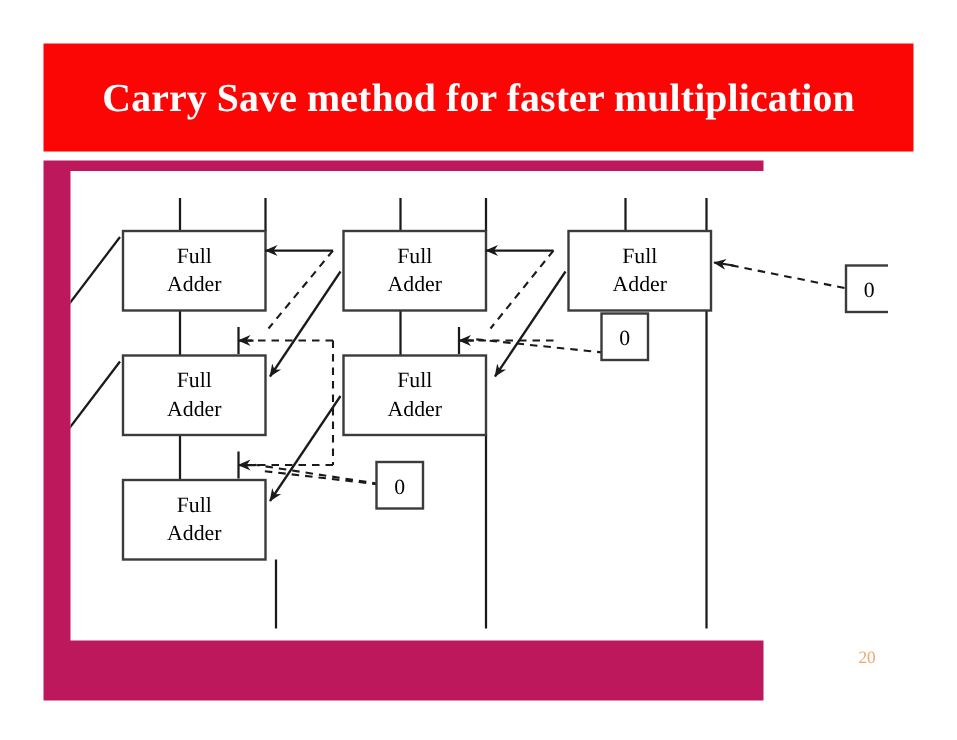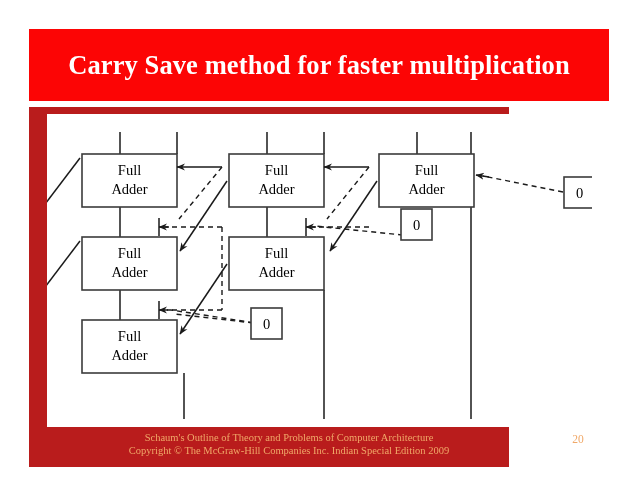--- a/index.html
+++ b/index.html
@@ -41,21 +41,21 @@
     white-space: nowrap;
     text-align: center;
   }
   
   #body-panel {
     position: absolute;
     left: 29px;
     top: 107px;
     width: 480px;
     height: 360px;
-    background: #b91c1c;
+    background: #be185d;
     box-sizing: border-box;
   }
   
   #diagram-canvas {
     position: absolute;
     left: 18px;
     top: 7px;
     width: 545px;
     height: 313px;
     background: #ffffff;
@@ -253,21 +253,17 @@
         </g>
 
         <g>
           <rect class="box-rect" x="204" y="194" width="31" height="31"></rect>
           <text class="zero-label" x="219.5" y="215" text-anchor="middle">0</text>
         </g>
 
       </svg>
     </div>
 
-    <div id="footer-credit">
-      <span class="cline">Schaum's Outline of Theory and Problems of Computer Architecture</span>
-      <span class="cline">Copyright © The McGraw-Hill Companies Inc. Indian Special Edition 2009</span>
-    </div>
 
     <div id="page-number">20</div>
 
   </div>
 </div>
 
 </body></html>

